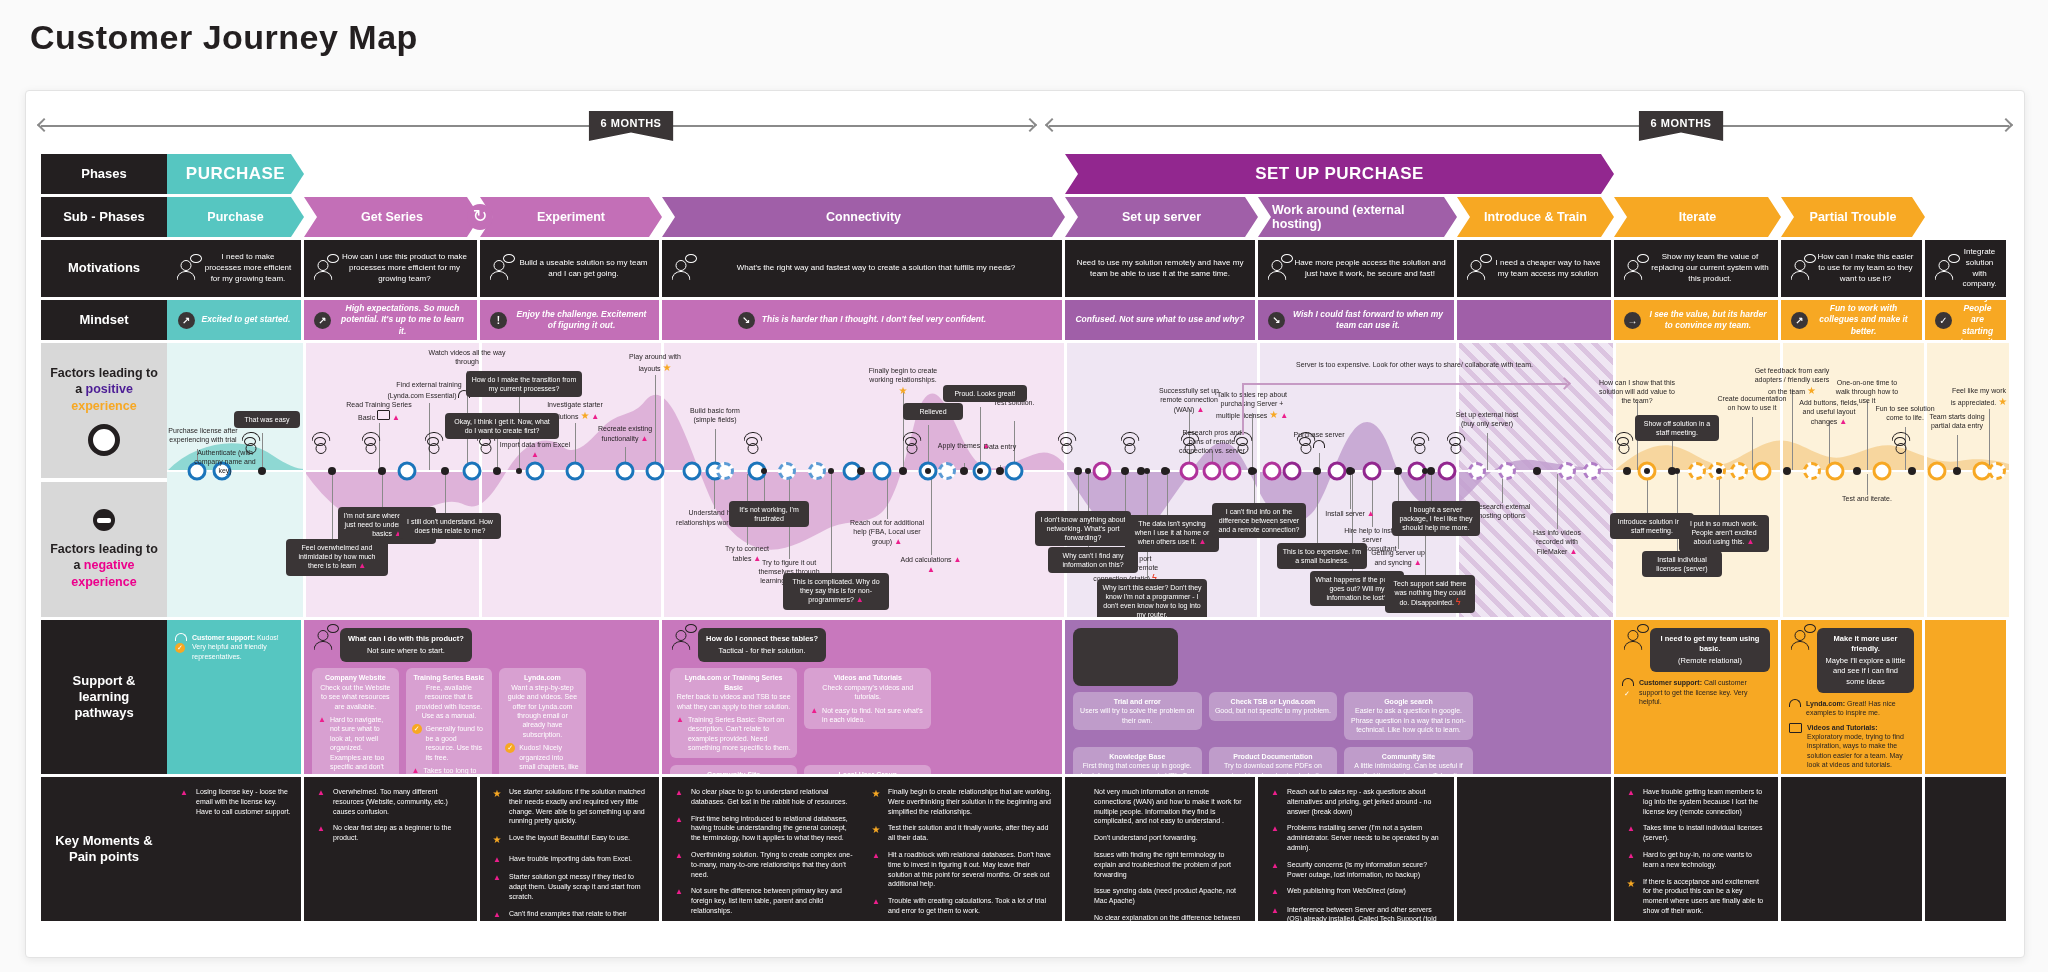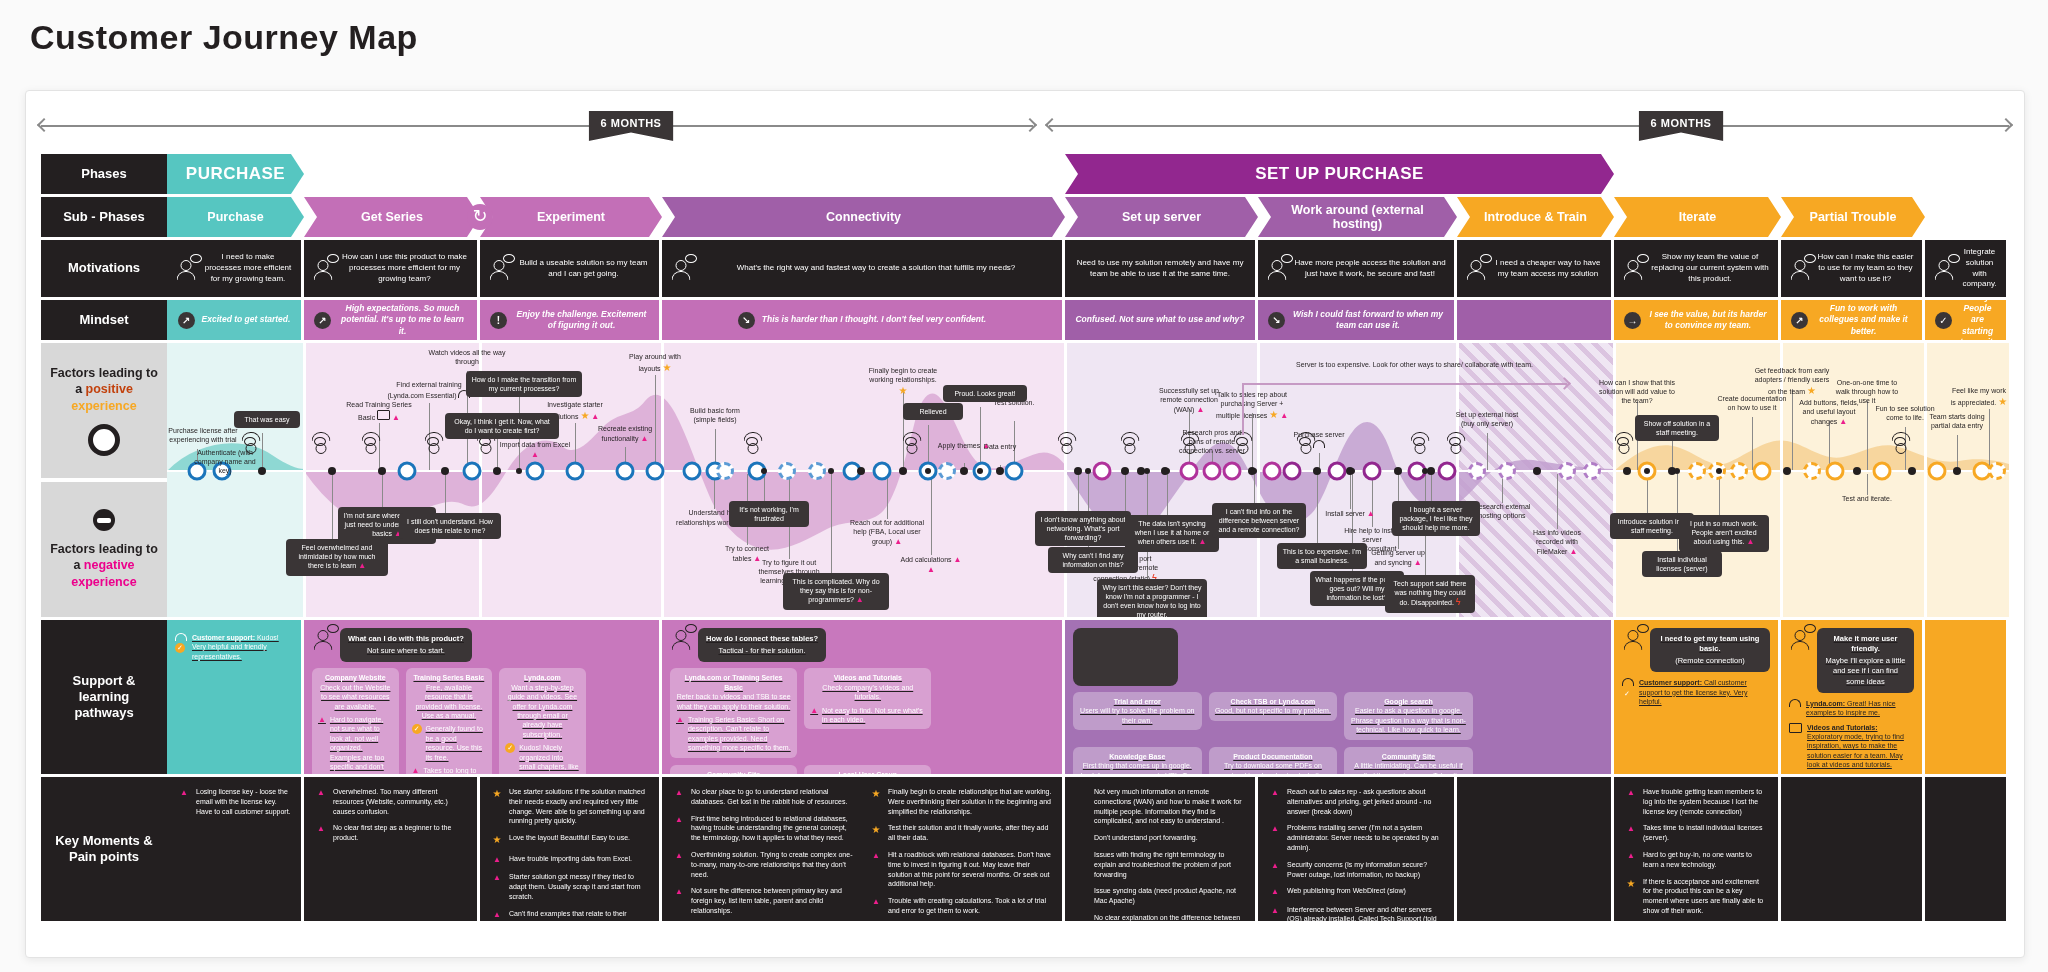--- a/index.html
+++ b/index.html
@@ -11,21 +11,21 @@
   .tl{position:relative;height:52px;}
   .tl-line{position:absolute;top:26px;height:2px;background:#8a8a8a;}
   .tl-line:before,.tl-line:after{content:"";position:absolute;top:-5px;border:solid #8a8a8a;border-width:2px 2px 0 0;width:8px;height:8px;}
   .tl-line:before{left:-2px;transform:rotate(-135deg);}
   .tl-line:after{right:-2px;transform:rotate(45deg);}
   .ribbon{position:absolute;top:12px;transform:translateX(-50%);background:#3a3536;color:#fff;font-size:11px;font-weight:bold;letter-spacing:.5px;padding:6px 12px 12px;clip-path:polygon(0 0,100% 0,100% 100%,50% 72%,0 100%);}
   
   .row{display:grid;margin-top:3px;}
   .cell{position:relative;overflow:hidden;}
   .lab{background:#231f20;color:#fff;display:flex;align-items:center;justify-content:center;text-align:center;font-weight:bold;font-size:13px;line-height:1.25;padding:4px 8px;}
-  .chev{display:flex;align-items:center;justify-content:center;color:#fff;font-weight:bold;text-align:center;clip-path:polygon(0 0,calc(100% - 13px) 0,100% 50%,calc(100% - 13px) 100%,0 100%,13px 50%);}
+  .chev{display:flex;align-items:center;justify-content:center;color:#fff;font-weight:bold;text-align:left;clip-path:polygon(0 0,calc(100% - 13px) 0,100% 50%,calc(100% - 13px) 100%,0 100%,13px 50%);}
   .chev.first{clip-path:polygon(0 0,calc(100% - 13px) 0,100% 50%,calc(100% - 13px) 100%,0 100%);}
   .phs{font-size:17px;letter-spacing:.5px;}
   .phs .sub{font-size:12px;font-weight:bold;margin-left:5px;}
   .sph{font-size:12.5px;line-height:1.15;padding:0 14px;}
   .hatch{background-image:repeating-linear-gradient(45deg,rgba(255,255,255,.22) 0 4px,rgba(255,255,255,0) 4px 10px);}
   .loopicon{position:absolute;top:50%;transform:translate(-50%,-50%);width:26px;height:26px;border-radius:50%;color:#fff;font-size:18px;line-height:25px;text-align:center;z-index:5;}
   
   .mot{background:#231f20;color:#fff;display:flex;align-items:center;gap:6px;padding:6px 8px;font-size:8px;line-height:1.35;border-right:3px solid #fff;}
   .mot .txt{flex:1;text-align:center;}
   .persona{position:relative;width:22px;height:22px;flex:none;}
@@ -65,21 +65,21 @@
   .i-star{color:#f7a823;font-size:10px;}
   .i-bolt{color:#e8412c;font-size:9px;}
   .i-check{display:inline-block;width:10px;height:10px;border-radius:50%;background:#f7a823;color:#fff;font-size:7px;line-height:10px;text-align:center;}
   .i-screen{display:inline-block;width:11px;height:8px;border:1.3px solid currentColor;border-radius:1px;}
   .i-head{display:inline-block;width:10px;height:7px;border:1.6px solid currentColor;border-bottom:none;border-radius:6px 6px 0 0;}
   .jarrow-h{position:absolute;height:2px;background:#c69ac4;z-index:6;}
   .jarrow-h:after{content:"";position:absolute;right:-2px;top:-4px;border:solid #c69ac4;border-width:2px 2px 0 0;width:7px;height:7px;transform:rotate(45deg);}
   .jarrow-v{position:absolute;width:2px;background:#c69ac4;z-index:6;}
   .jarrow-t{position:absolute;z-index:6;font-size:7px;text-align:center;color:#231f20;}
   
-  .sup{border-right:3px solid #fff;padding:8px;font-size:7px;line-height:1.35;overflow:hidden;text-decoration:underline;}
+  .sup{border-right:3px solid #fff;padding:8px;font-size:7px;line-height:1.35;overflow:hidden;}
   .sup .qrow{display:flex;align-items:flex-start;gap:6px;margin-bottom:6px;}
   .sup .qbox{background:#3a3536;color:#fff;border-radius:6px;padding:6px 8px;font-size:7.5px;font-weight:bold;text-align:center;max-width:120px;}
   .sup .qbox .sub2{font-weight:normal;display:block;margin-top:2px;}
   .sup .cards{display:flex;flex-wrap:wrap;gap:7px;align-items:flex-start;}
   .sup .card{background:rgba(255,255,255,.30);border-radius:6px;padding:5px 6px;text-align:center;color:#fff;}
   .sup .card b{display:block;font-size:7px;}
   .sup .note{display:flex;gap:4px;margin-top:4px;text-align:left;color:#fff;}
   .sup .itm{display:flex;gap:5px;margin-top:5px;color:#fff;}
   .sup .darkbox{width:105px;height:58px;background:#3a3536;border-radius:8px;flex:none;}
   .sup.orangebg,.sup.orangebg .card,.sup.orangebg .note,.sup.orangebg .itm{color:#231f20;}
@@ -223,21 +223,21 @@
               <span>Fun to work with collegues and make it better.</span>
             </div>
             <div class="cell mind" style="background: rgb(247, 168, 35);">
               <span class="circ">✓</span>
               <span>Finally! People are starting to use it.</span>
             </div>
           </div>
           <div class="row" style="grid-template-columns: 126px 137px 176px 182px 403px 193px 199px 157px 167px 144px 84px; height: 274px; position: relative;">
             <div class="cell jlabel">
               <div class="fbox">
-                <div><span>Factors leading </span><span>to a  </span><span style="color: #c2410c;">positive </span><span style="color: rgb(247, 168, 35);">experience </span></div>
+                <div><span>Factors leading </span><span>to a  </span><span style="color: #4c1d95;">positive </span><span style="color: rgb(247, 168, 35);">experience </span></div>
                 <div class="ring"></div>
               </div>
               <div class="fbox">
                 <div class="minus"></div>
                 <div><span>Factors leading </span><span>to a  </span><span style="color: rgb(236, 0, 140);">negative </span><span style="color: rgb(236, 0, 140);">experience </span></div>
               </div>
             </div>
             <div class="cell journey" style="grid-column: 2 / 12;">
               <div class="jseg" style="left: 0px; width: 137px; background: rgb(228, 245, 244);"></div>
               <div class="jseg" style="left: 137px; width: 761px; background: rgb(245, 228, 243);"></div>
@@ -566,21 +566,21 @@
                 <div class="card" style="width: 22%;"><b>Knowledge Base</b><span>First thing that comes up in google. Look for company name in URL. Too technical, not speaking to me in a way I understand. Assumes I'm IT.</span></div>
                 <div class="card" style="width: 22%;"><b>Product Documentation</b><span>Try to download some PDFs on networking. I understand what's going on now, but I realize I'm out of my depth. I need someone to tell it to me straight.</span></div>
                 <div class="card" style="width: 22%;"><b>Community Site</b><span>A little intimidating. Can be useful if you find the exact answer. Takes time to wait for an answer</span></div>
               </div>
             </div>
             <div class="cell sup orangebg" style="grid-column: 9 / 10; background: rgb(247, 168, 35);">
               <div class="qrow">
                 <span class="persona">
                   <span class="bub"></span>
                 </span>
-                <div class="qbox"><span>I need to get my team using basic.</span><span class="sub2">(Remote connection)</span></div>
+                <div class="qbox"><span>I need to get my team using basic.</span><span class="sub2">(Remote relational)</span></div>
               </div>
               <div class="itm">
                 <span><span class="ico i-head"></span><span class="ico i-check">✓</span></span>
                 <span><b>Customer support: </b>Call customer support to get the license key. Very helpful.</span>
               </div>
             </div>
             <div class="cell sup orangebg" style="grid-column: 10 / 11; background: rgb(247, 168, 35);">
               <div class="qrow">
                 <span class="persona">
                   <span class="bub"></span>

